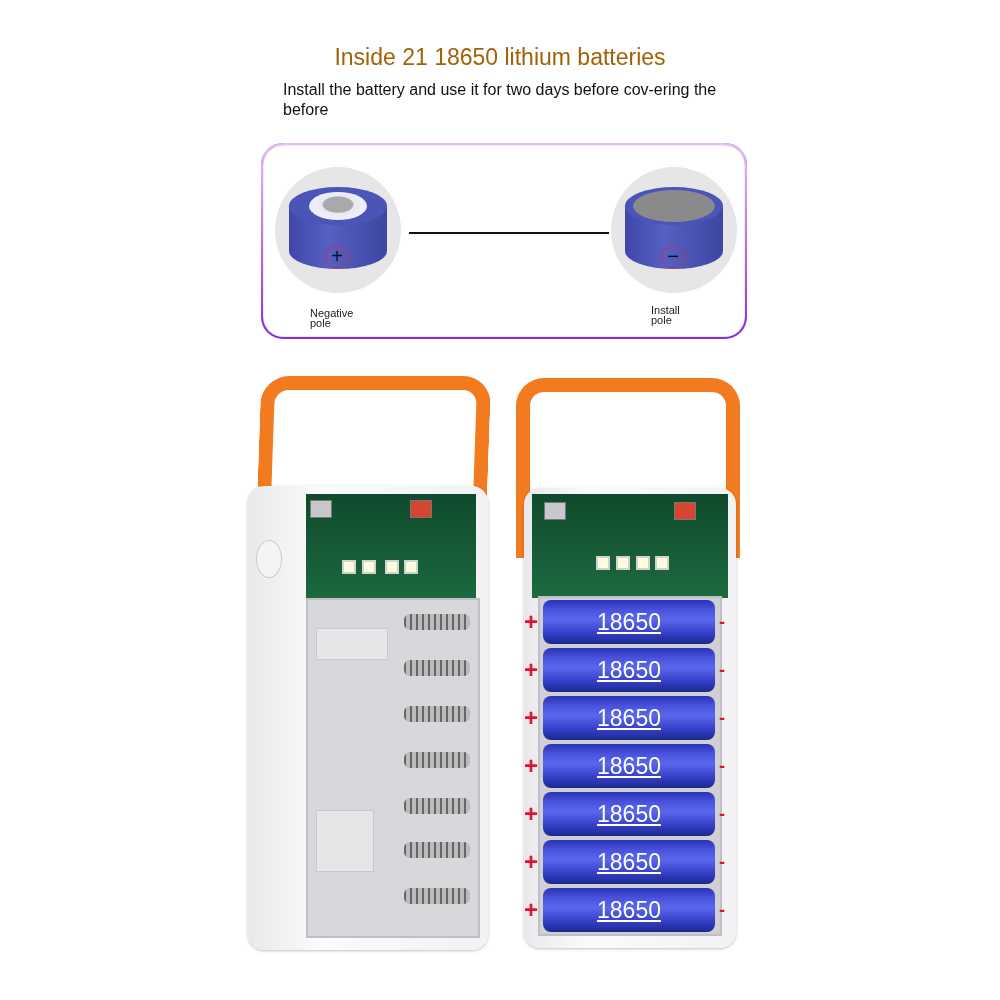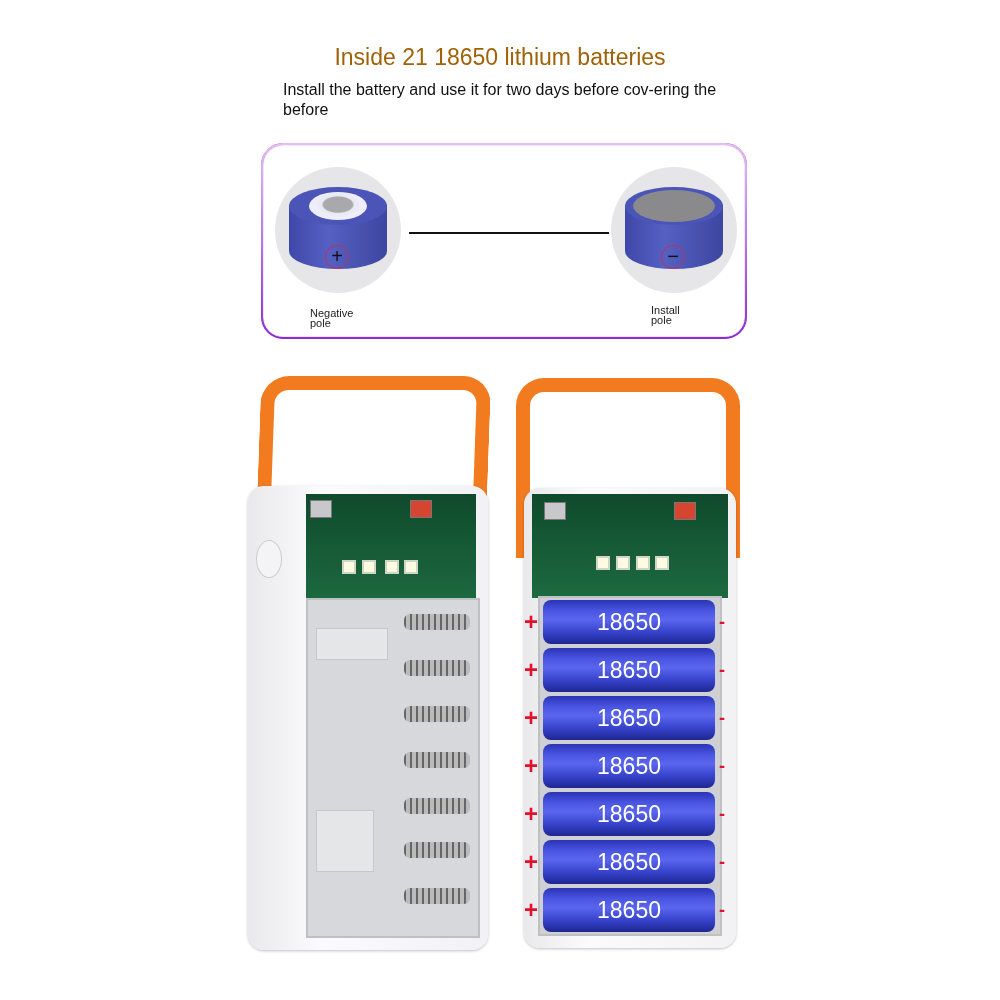--- a/index.html
+++ b/index.html
@@ -29,21 +29,21 @@
   .pcb{position:absolute;background:linear-gradient(180deg,#0f4a2c,#1d6a40);}
   .led{position:absolute;width:10px;height:10px;background:#fffbe0;border:2px solid #cfd6c8;}
   .usb{position:absolute;width:20px;height:16px;background:#c8c8cc;border:1px solid #777;}
   .usb.red{background:#d6452f;}
   .bay{position:absolute;background:#d7d8db;border:2px solid #bfc0c4;box-sizing:border-box;}
   .spring{position:absolute;height:16px;background:repeating-linear-gradient(90deg,#666 0 2px,#bbb 2px 6px);border-radius:6px;}
   .slot{position:absolute;background:#e5e6e8;border:1px solid #c7c8cb;}
   .knob{position:absolute;width:24px;height:36px;border-radius:50%;background:#f4f4f6;border:1px solid #ccc;}
   .batt{position:absolute;left:543px;width:172px;height:44px;border-radius:8px;
     background:linear-gradient(180deg,#2a34b8 0%,#4a56e0 25%,#5a66ee 45%,#3540c8 75%,#1e2690 100%);
-    color:#fff;font-size:23px;line-height:44px;text-align:center;}
+    color:#fff;font-size:23px;line-height:44px;text-align:center;text-decoration:underline;}
   .plus{position:absolute;left:524px;color:#e0122d;font-size:24px;font-weight:bold;line-height:20px;}
   .minus{position:absolute;left:719px;color:#e0122d;font-size:18px;font-weight:bold;line-height:14px;}
 </style>
 </head>
 <body>
 
 <div class="title">Inside 21 18650 lithium batteries</div>
 <div class="subtitle">Install the battery and use it for two days before cov-ering the before</div>
 
 <div class="pole-box">

